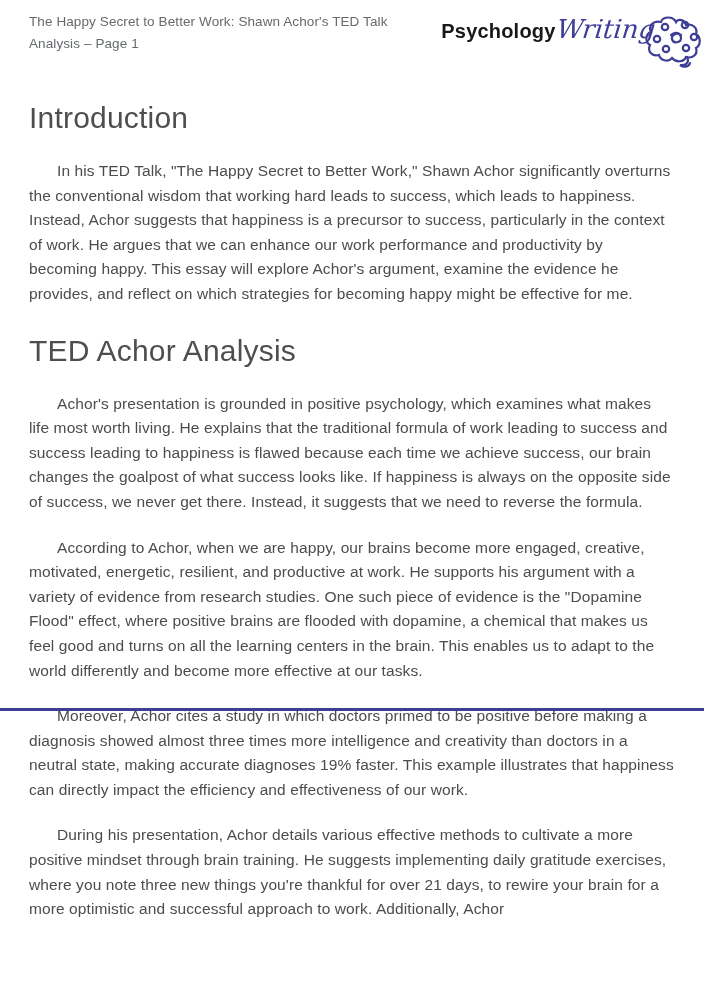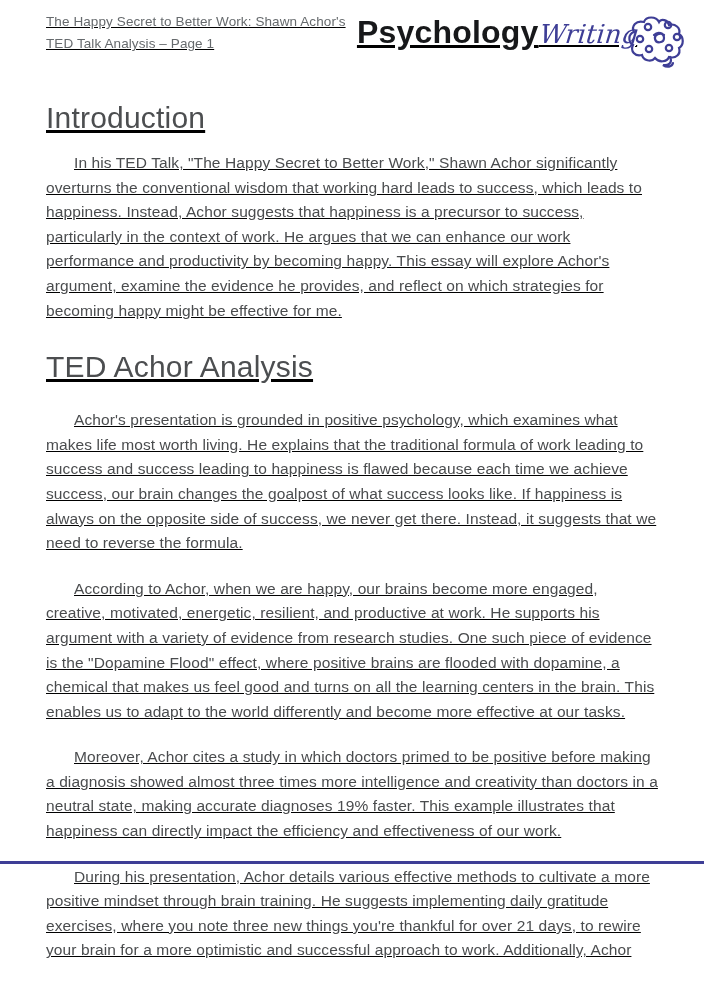--- a/index.html
+++ b/index.html
@@ -4,24 +4,23 @@
 <style>
   * { margin: 0; padding: 0; box-sizing: border-box; }
   html, body { background: #ffffff; }
   body {
     width: 704px; height: 1000px;
     font-family: "Liberation Sans", sans-serif;
     overflow: hidden;
   }
   .page {
     position: relative;
-    width: 704px; height: 864px;
+    width: 704px; height: 711px;
     background: #ffffff;
-    padding: 0 46px;
-    text-decoration: underline;
+    padding: 0 29px;
   }
   
   .header {
     display: flex;
     justify-content: space-between;
     align-items: flex-start;
     padding-top: 11px;
     margin-right: -38px; 
   }
   .doc-title {
@@ -43,42 +42,42 @@
     letter-spacing: 0.2px;
     margin-top: 8px;
   }
   .logo-wordmark {
     display: flex;
     align-items: baseline;
     margin-top: 1px;
     white-space: nowrap;
   }
   .brand-primary {
-    font-size: 32px;
+    font-size: 20px;
     font-weight: 700;
     color: #17181a;
     letter-spacing: 0.2px;
   }
   .brand-secondary {
     font-family: "DejaVu Serif", serif;
     font-style: italic;
     font-size: 26px;
     color: #3e3e96;
     margin-left: 1px;
     transform: skewX(-6deg);
   }
   .brain { margin-left: -14px; flex: 0 0 auto; }
   
   .heading {
     font-size: 30px;
     font-weight: 400;
     color: #4c4e50;
     letter-spacing: 0.2px;
   }
-  .h-intro { margin-top: 24px; margin-bottom: 16px; }
+  .h-intro { margin-top: 24px; margin-bottom: 24px; }
   .h-analysis { margin-top: 27px; margin-bottom: 24px; }
   .para {
     font-size: 15.5px;
     line-height: 24.6px;
     color: #4a4c4e;
     text-indent: 28px;
     margin-bottom: 21px;
     letter-spacing: 0.1px;
   }
   

